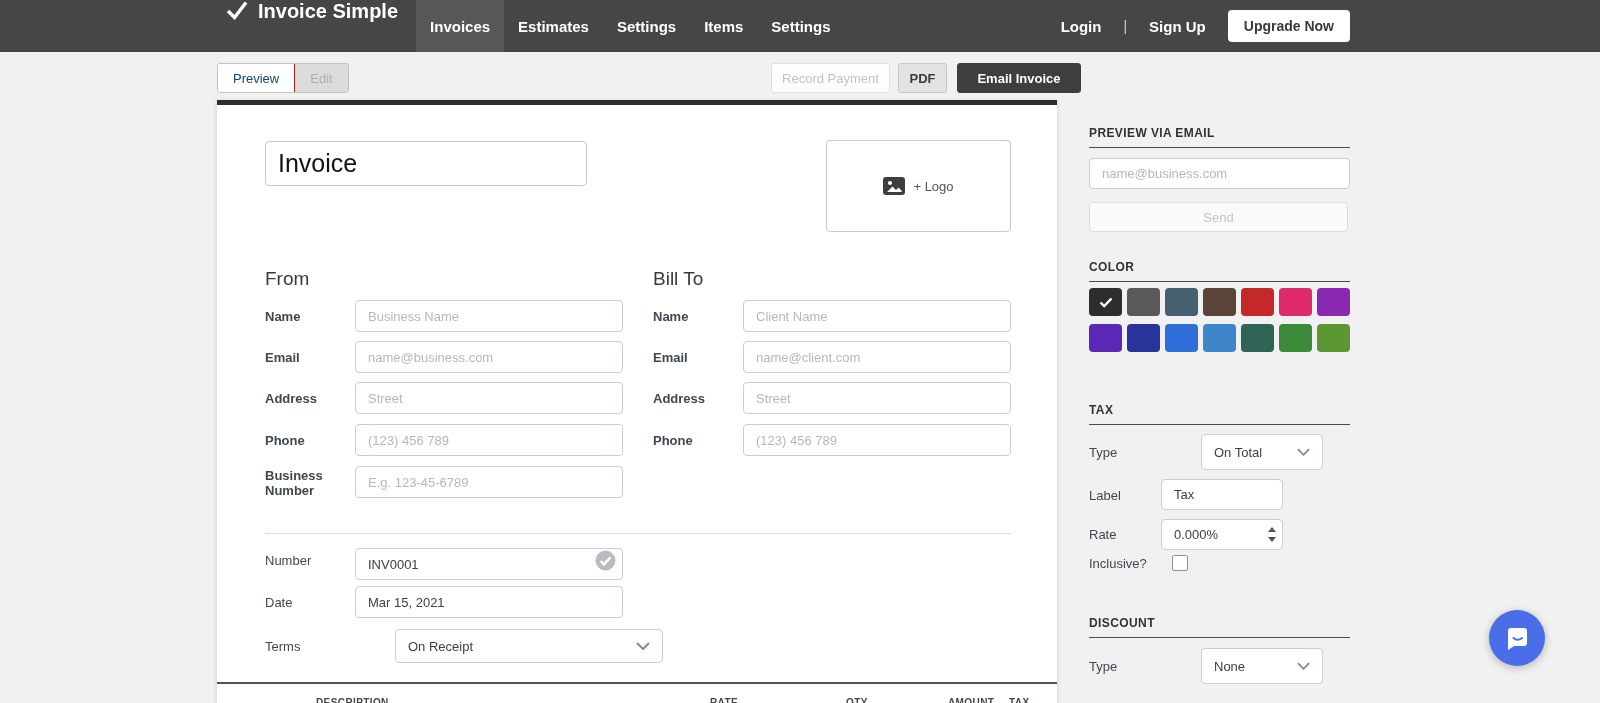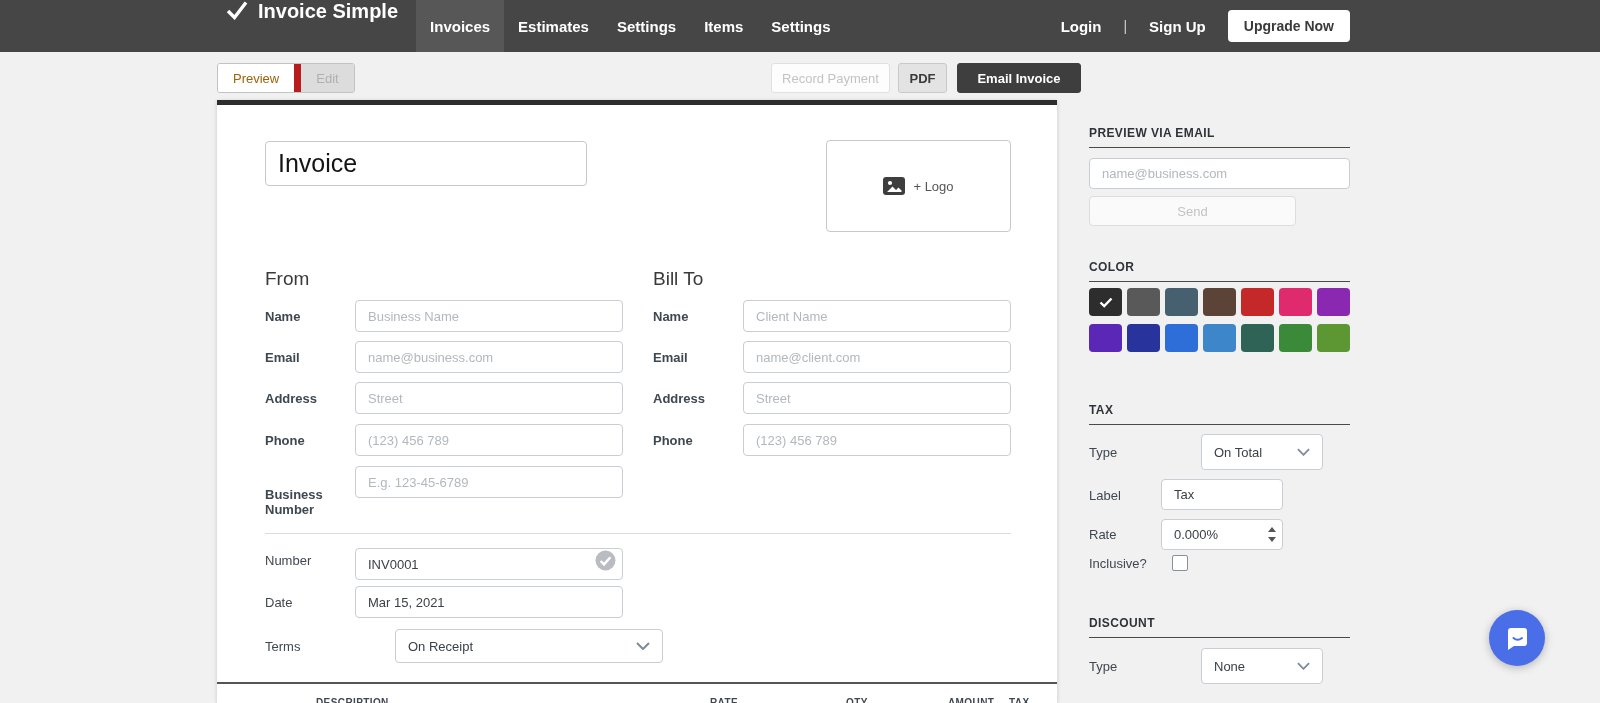--- a/index.html
+++ b/index.html
@@ -21,21 +21,21 @@
   .nav-sep { color:#cfcfcf; font-size:14px; }
   .upgrade-btn { background:#fff; color:#3a3a3a; font-size:14px; font-weight:bold;
     border:none; border-radius:4px; padding:8px 16px; cursor:pointer; }
 
   
   .toolbar { position:absolute; left:0; top:52px; width:1600px; height:48px; }
   .segmented { position:absolute; left:217px; top:11px; display:flex;
     border:1px solid #c2c2c2; border-radius:3px; overflow:hidden; height:30px; }
   .seg-btn { padding:0 15px; font-size:13px; display:flex; align-items:center;
     cursor:pointer; }
-  .seg-btn.active { background:#fff; color:#a16207; border-right:7px solid #b91c1c; }
+  .seg-btn.active { background:#fff; color:#0c4a6e; border-right:1px solid #b91c1c; }
   .seg-btn.disabled { background:#dcdcdc; color:#b0b0b0; }
   .tb-btn { position:absolute; top:11px; height:30px; font-size:13px;
     border-radius:3px; display:flex; align-items:center; justify-content:center;
     cursor:pointer; }
   .btn-record { left:771px; width:119px; background:#fdfdfd; color:#c3c3c3;
     border:1px solid #e0e0e0; }
   .btn-pdf { left:898px; width:49px; background:#e3e3e3; color:#3c3c3c;
     border:1px solid #c9c9c9; font-weight:bold; }
   .btn-email { left:957px; width:124px; background:#3e3e3e; color:#fff;
     border:1px solid #3e3e3e; font-weight:bold; }
@@ -75,21 +75,21 @@
   .th1{left:99px;} .th2{left:493px;} .th3{left:629px;} .th4{left:731px;} .th5{left:792px;}
 
   
   .sidebar { position:absolute; left:1089px; top:100px; width:261px; height:603px; }
   .side-head { position:absolute; width:261px; font-size:12px; font-weight:bold;
     color:#2f3338; letter-spacing:.4px; padding-bottom:7px;
     border-bottom:1px solid #4a4a4a; }
   .s-input { position:absolute; width:261px; height:31px; border:1px solid #c9ced4;
     border-radius:4px; background:#fff; font-size:13px; color:#3b4148;
     padding:0 12px; font-family:"Liberation Sans", sans-serif; }
-  .send-btn { position:absolute; top:96px; width:207px; height:30px;
+  .send-btn { position:absolute; top:102px; width:259px; height:30px;
     background:#fafafa; border:1px solid #ddd; border-radius:4px; color:#c3c3c3;
     font-size:13px; cursor:default; }
   .swatches { position:absolute; left:0; top:188px; width:261px; display:grid;
     grid-template-columns:repeat(7,33px); grid-auto-rows:28px; column-gap:5px;
     row-gap:8px; }
   .swatch { border-radius:4px; cursor:pointer; display:flex; align-items:center;
     justify-content:center; }
   .side-row-label { position:absolute; left:0; font-size:13px; color:#3f4750; }
   .side-ctl { left:72px; width:122px; }
   .s-small-input { position:absolute; left:72px; width:122px; height:31px;
@@ -174,21 +174,21 @@
 
   <div class="f-label" style="left:48px; top:245px;">Email</div>
   <input class="f-input" style="left: 138px; top: 236px;" placeholder="name@business.com">
 
   <div class="f-label" style="left:48px; top:286px;">Address</div>
   <input class="f-input" style="left: 138px; top: 277px;" placeholder="Street">
 
   <div class="f-label" style="left:48px; top:328px;">Phone</div>
   <input class="f-input" style="left: 138px; top: 319px;" placeholder="(123) 456 789">
 
-  <div class="f-label" style="left:48px; top:382px;">Business Number</div>
+  <div class="f-label" style="left:48px; top:363px;">Business Number</div>
   <input class="f-input" style="left: 138px; top: 361px;" placeholder="E.g. 123-45-6789">
 
   <div class="sec-head" style="left:436px; top:163px;">Bill To</div>
 
   <div class="f-label" style="left:436px; top:204px;">Name</div>
   <input class="f-input" style="left: 526px; top: 195px;" placeholder="Client Name">
 
   <div class="f-label" style="left:436px; top:245px;">Email</div>
   <input class="f-input" style="left: 526px; top: 236px;" placeholder="name@client.com">
 

